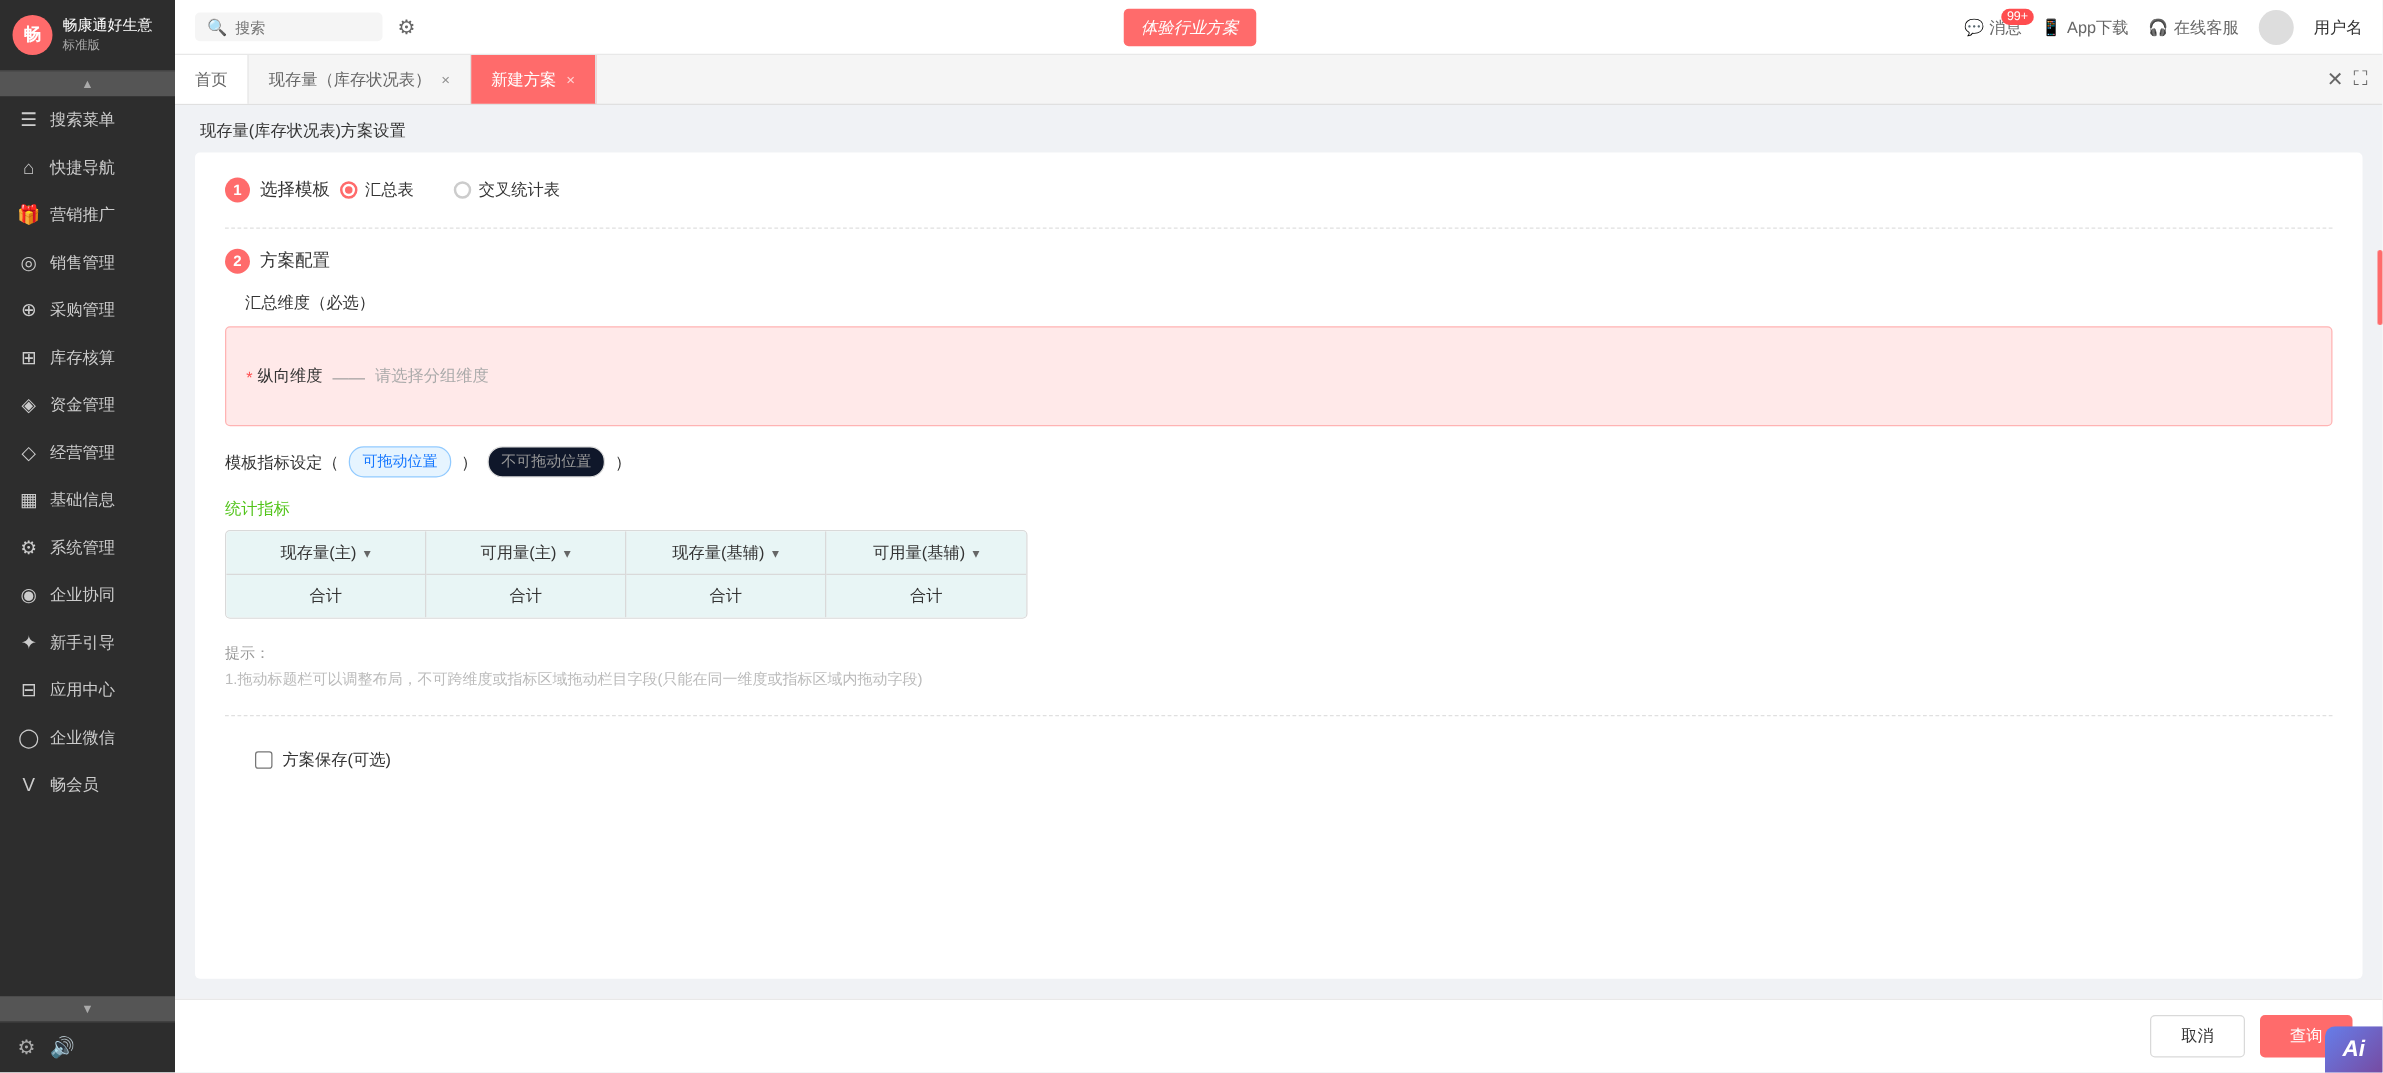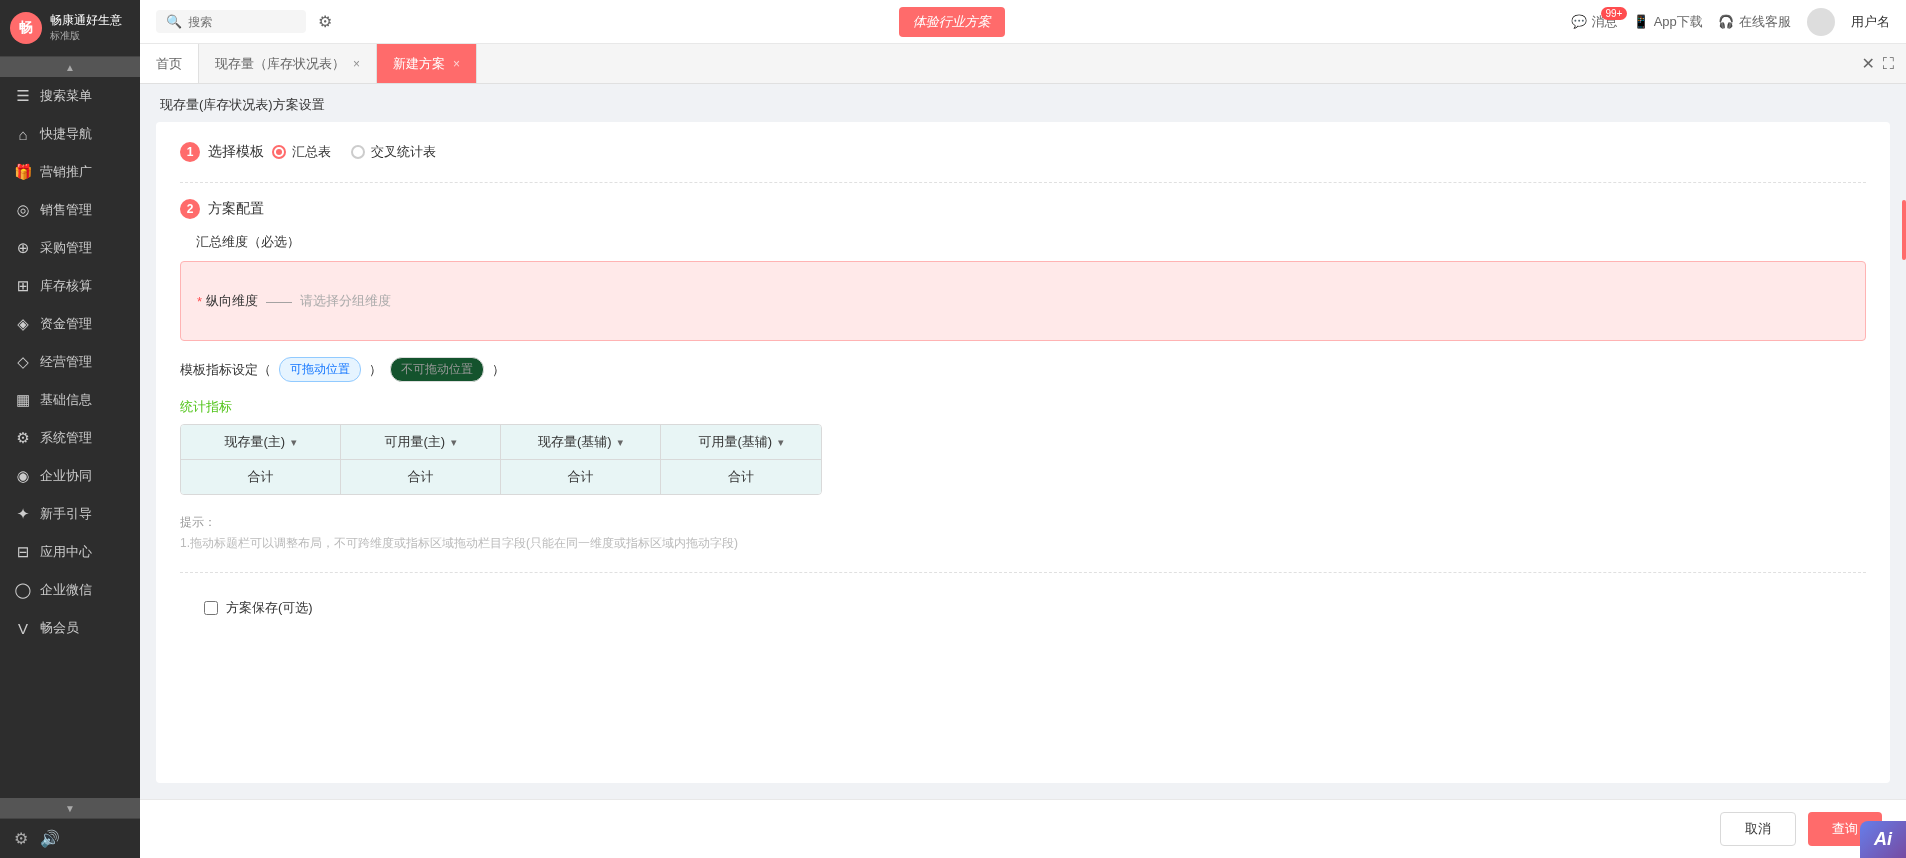--- a/index.html
+++ b/index.html
@@ -245,21 +245,21 @@
       font-size: 12px;
       font-weight: bold;
       flex-shrink: 0;
     }
     .step-title { font-size: 14px; color: #333; font-weight: 500; }
 
     
     .radio-group {
       display: flex;
       align-items: center;
-      gap: 20px;
+      gap: 32px;
     }
     .radio-item {
       display: flex;
       align-items: center;
       gap: 6px;
       cursor: pointer;
       font-size: 13px;
       color: #333;
     }
     .radio-circle {
@@ -322,21 +322,21 @@
       display: flex;
       align-items: center;
       gap: 8px;
     }
     .indicator-chip {
       padding: 3px 10px;
       border-radius: 12px;
       font-size: 12px;
     }
     .chip-blue { background: #e6f4ff; color: #1677ff; border: 1px solid #91caff; }
-    .chip-gray { background: #14532d; color: #999; border: 1px solid #ddd; }
+    .chip-gray { background: #0f172a; color: #999; border: 1px solid #ddd; }
 
     
     .stats-section { margin-bottom: 16px; }
     .stats-title {
       color: #52c41a;
       font-size: 13px;
       margin-bottom: 8px;
     }
     .stats-table {
       border: 1px solid #d9d9d9;

